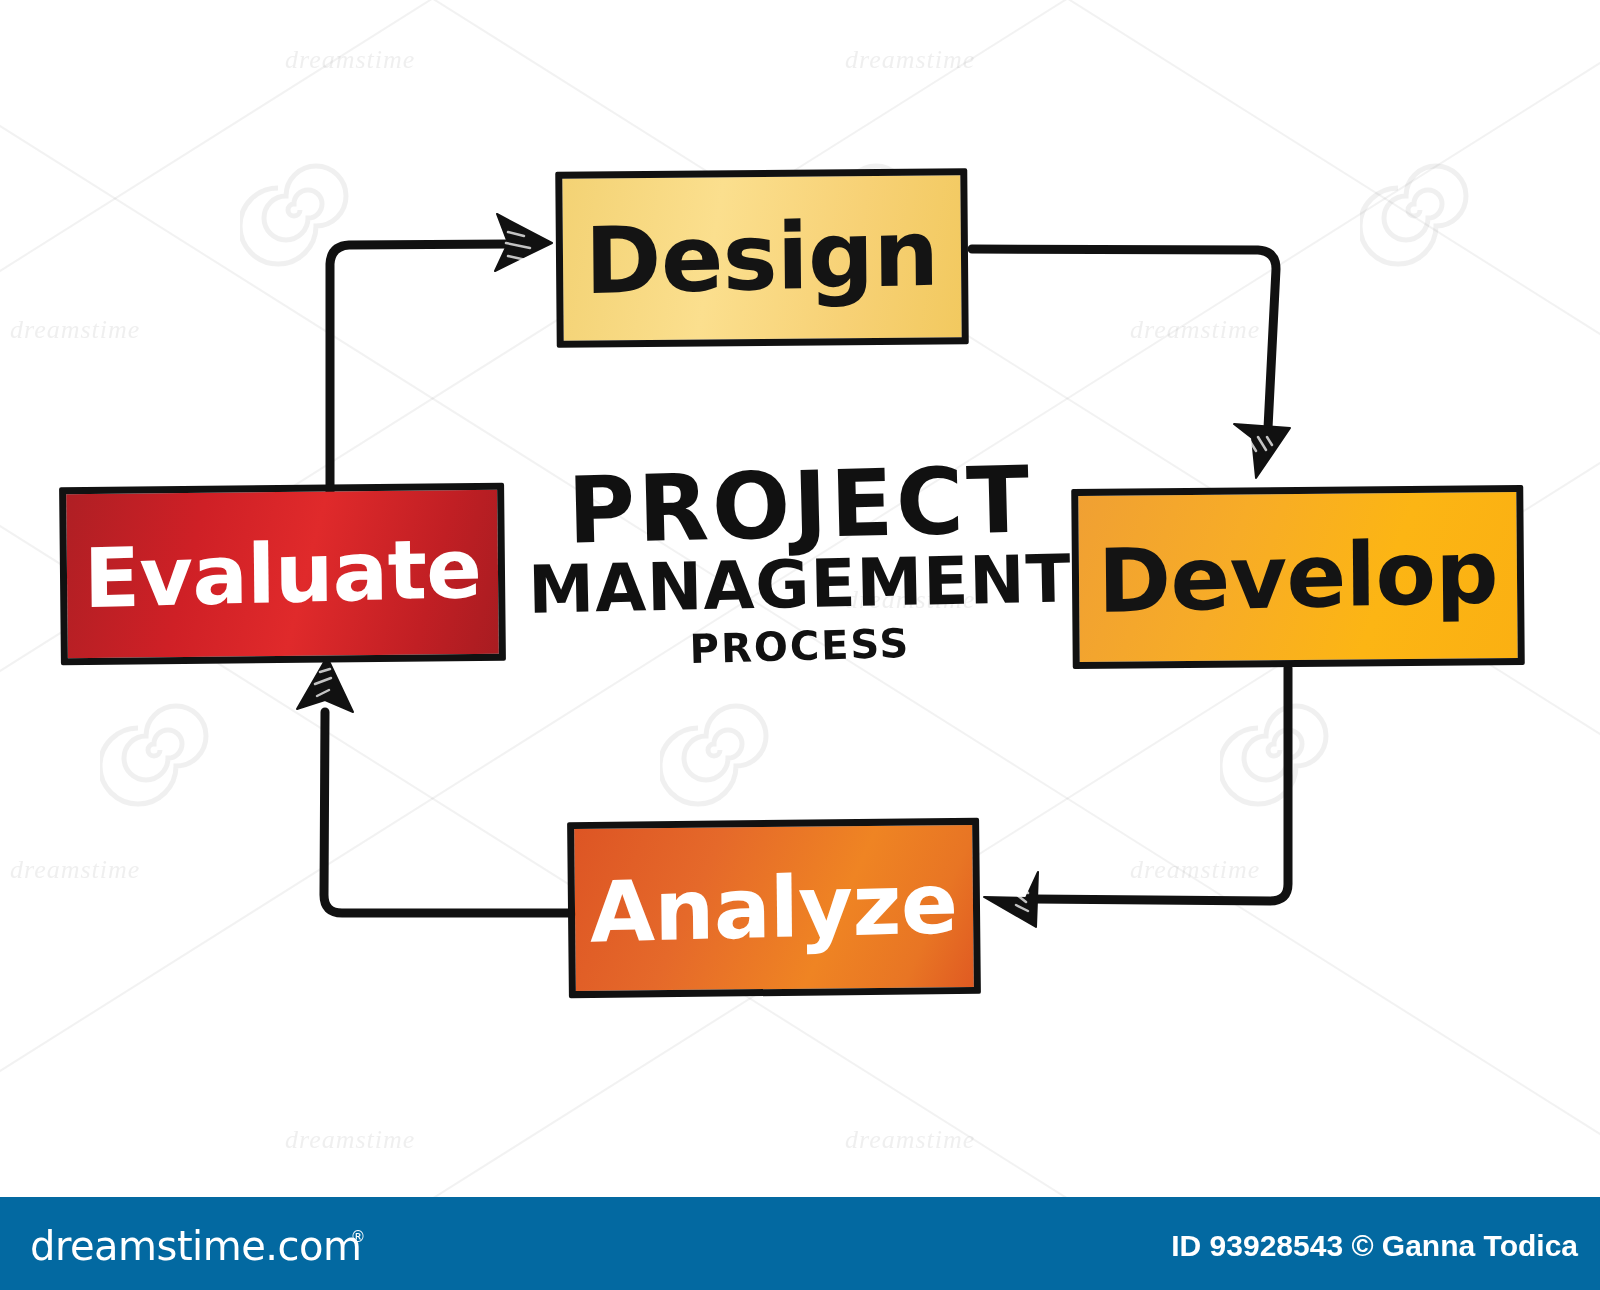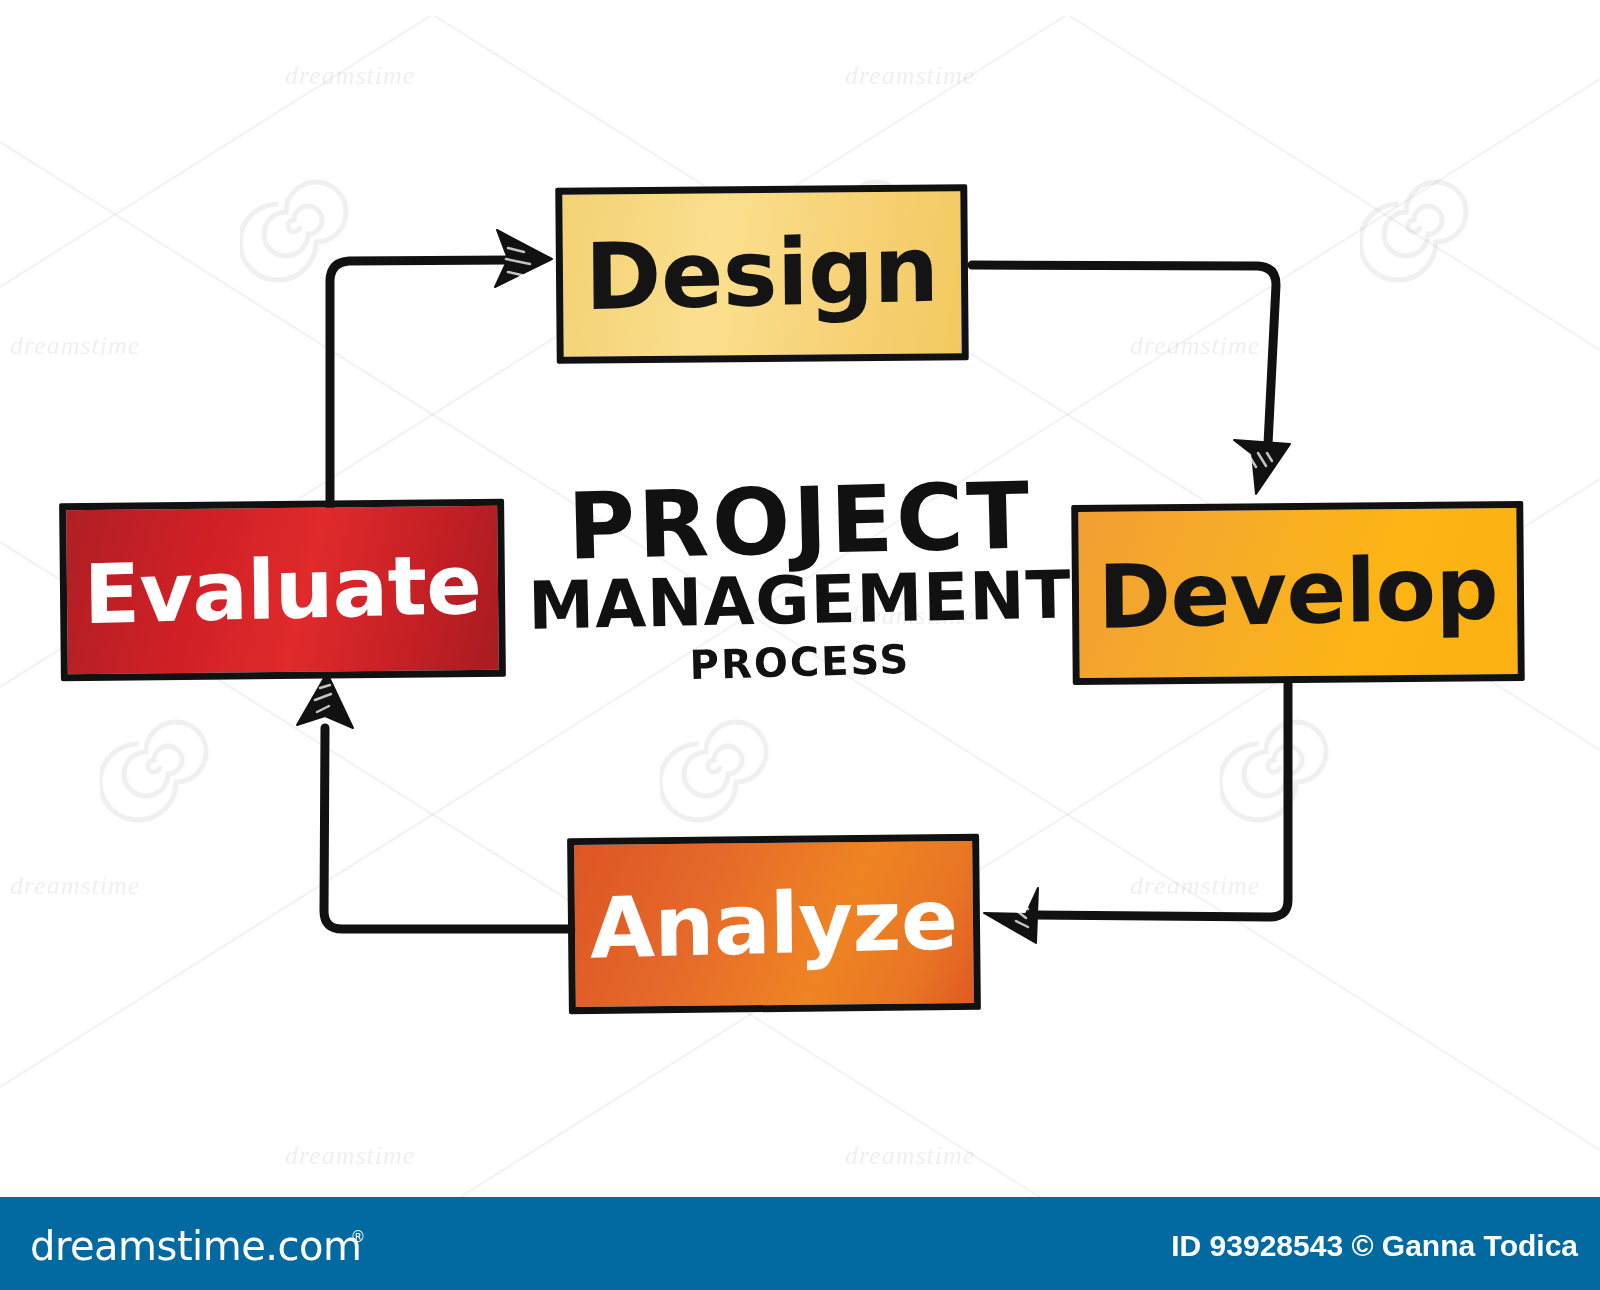--- a/index.html
+++ b/index.html
@@ -15,21 +15,21 @@
     position: relative;
     width: 1600px;
     height: 1290px;
     background: #ffffff;
     overflow: hidden;
   }
 
   
   #canvas {
     position: absolute;
-    left: 0; top: 16px;
+    left: 0; top: 0;
     width: 1600px;
     height: 1197px;
     background: #ffffff;
   }
 
   
   #arrows {
     position: absolute;
     left: 0; top: 0;
     width: 1600px;

